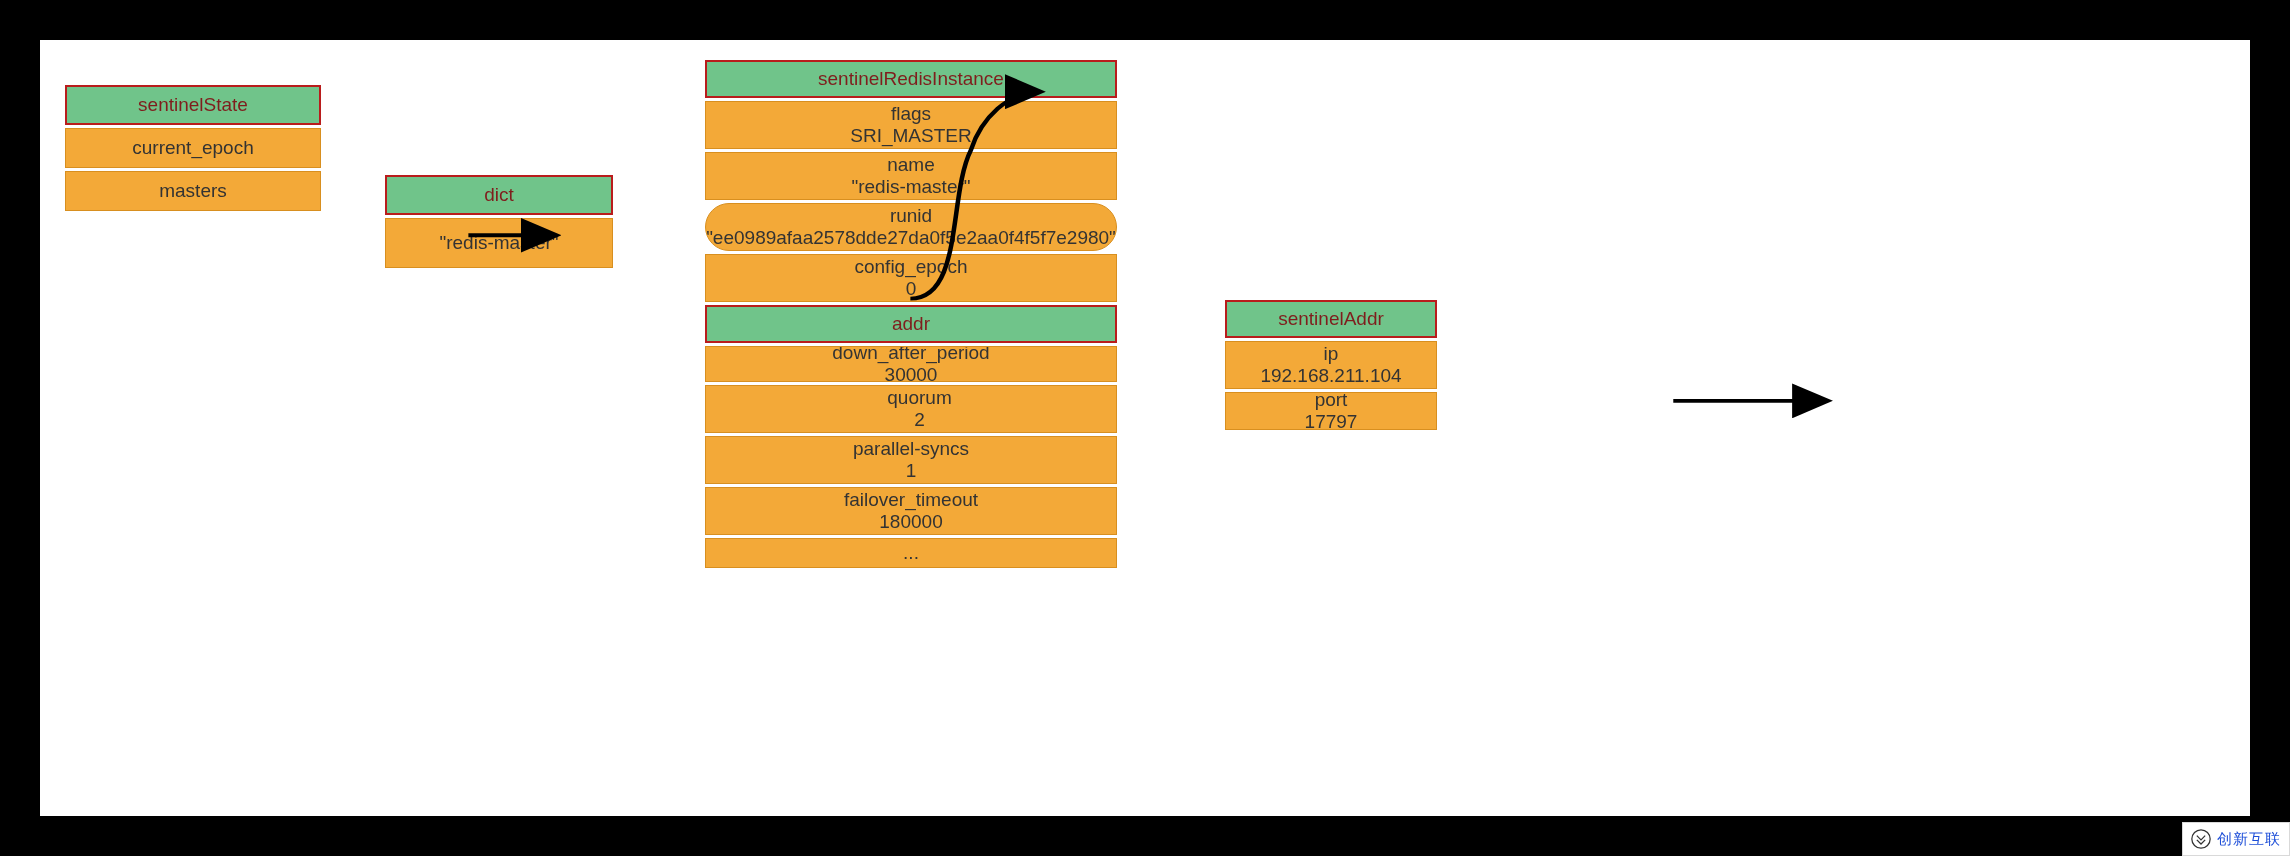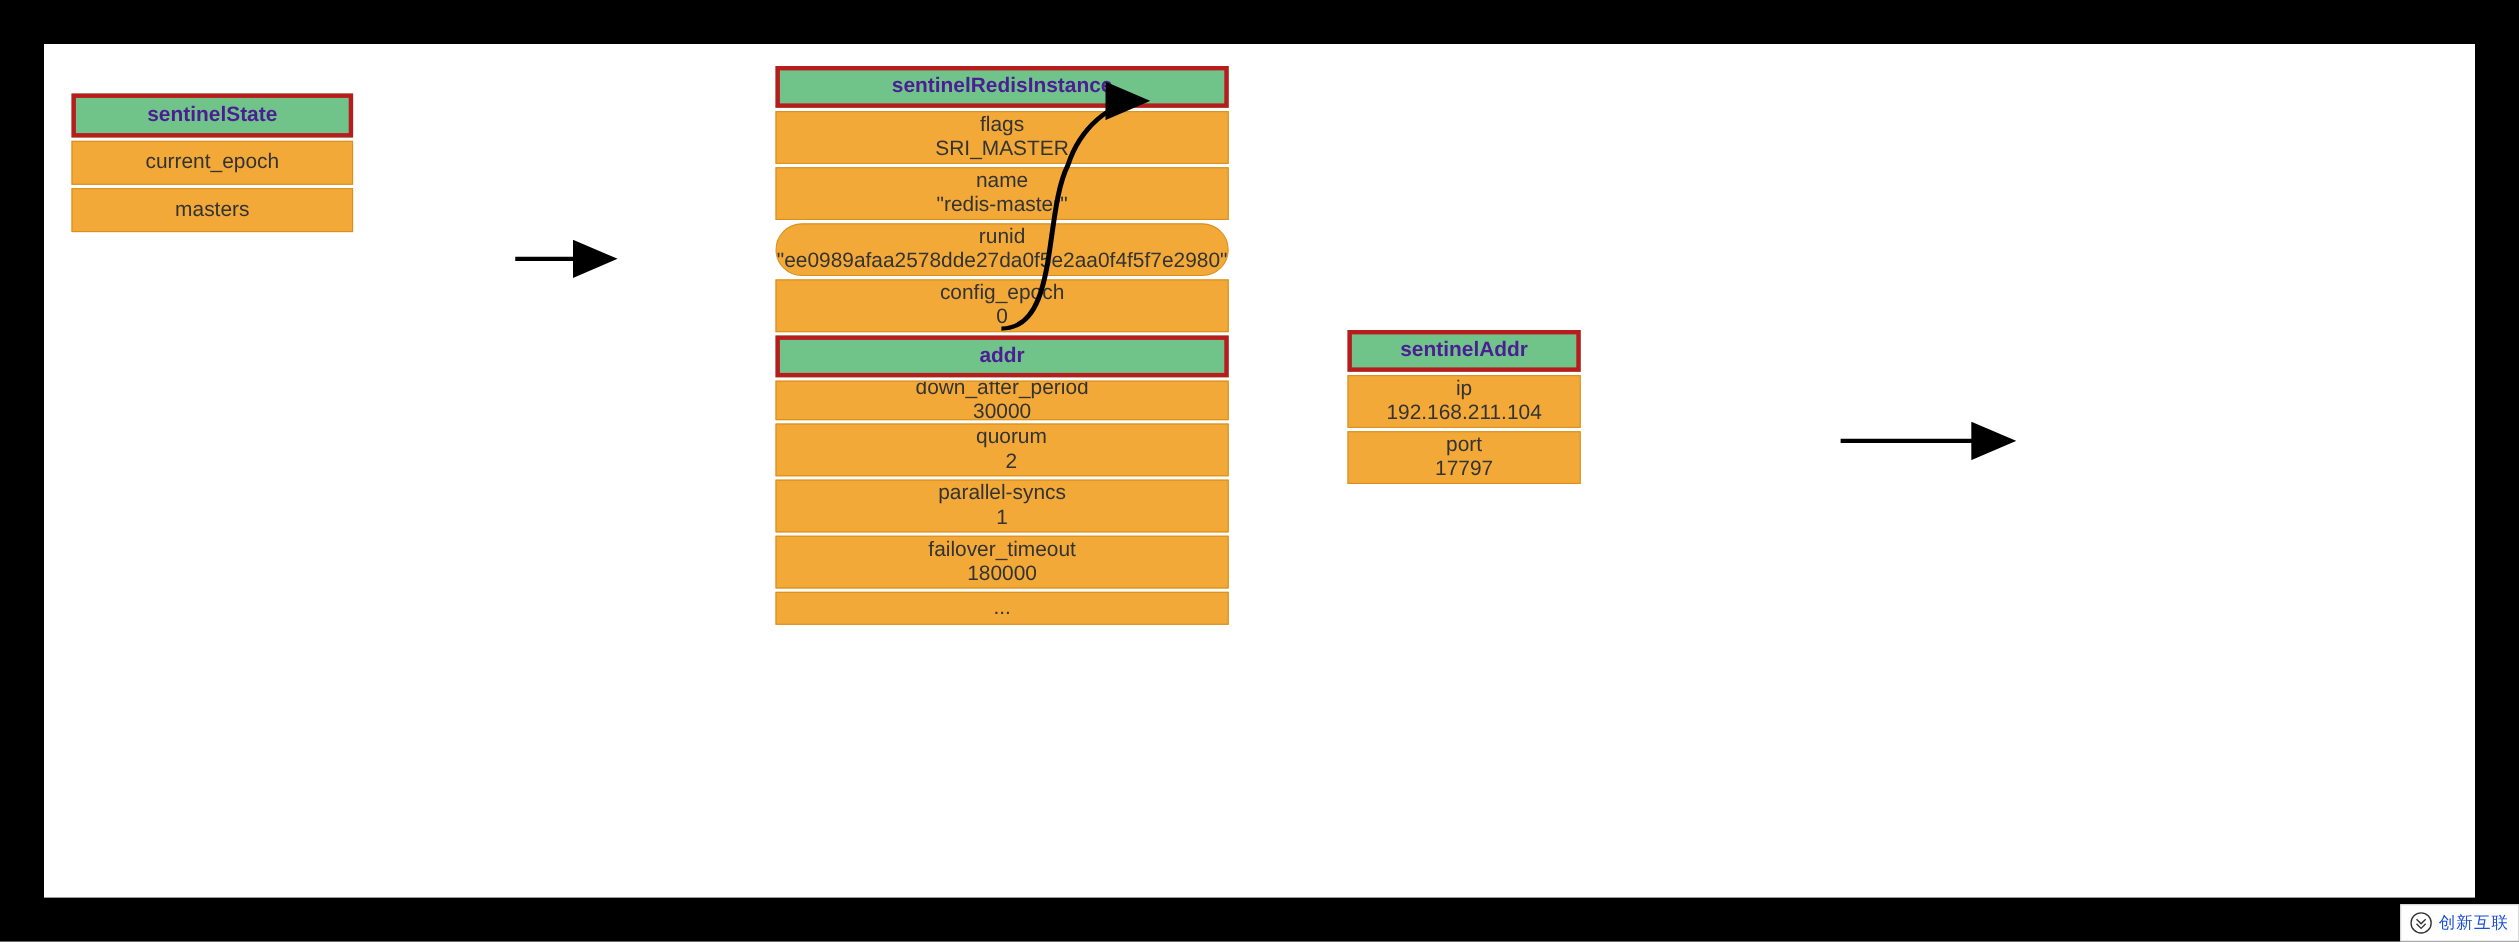--- a/index.html
+++ b/index.html
@@ -31,23 +31,23 @@
     text-align: center;
     display: flex;
     flex-direction: column;
     justify-content: center;
     align-items: center;
     line-height: 1.15;
     overflow: hidden;
   }
   .hdr {
     background: #70c48a;
-    border: 4px solid #b91c1c;
-    font-weight: 700;
-    color: #4c1d95;
+    border: 2px solid #b91c1c;
+    font-weight: 400;
+    color: #7f1d1d;
   }
   .row {
     background: #f3a938;
     border: 1px solid #d88f1f;
     color: #333;
   }
   .row + .row, .row + .hdr, .hdr + .row, .hdr + .hdr { margin-top: 3px; }
 
   .watermark {
     position: absolute;
@@ -80,20 +80,24 @@
 
 <div class="outer">
   <div class="canvas">
 
     <div class="tbl" style="left:25px; top:45px; width:256px;">
       <div class="cell hdr" style="height:40px;">sentinelState</div>
       <div class="cell row" style="height:40px;">current_epoch</div>
       <div class="cell row" style="height:40px;">masters</div>
     </div>
 
+    <div class="tbl" style="left:345px; top:135px; width:228px;">
+      <div class="cell hdr" style="height:40px;">dict</div>
+      <div class="cell row" style="height:50px;">"redis-master"</div>
+    </div>
 
     <div class="tbl" style="left:665px; top:20px; width:412px;">
       <div class="cell hdr" style="height:38px;">sentinelRedisInstance</div>
 
       <div class="cell row" style="height:48px;">
         <span>flags</span>
         <span>SRI_MASTER</span>
       </div>
       <div class="cell row" style="height:48px;">
         <span>name</span>
@@ -130,21 +134,21 @@
         <span>...</span>
       </div>
     </div>
 
     <div class="tbl" style="left:1185px; top:260px; width:212px;">
       <div class="cell hdr" style="height:38px;text-align:right;">sentinelAddr</div>
       <div class="cell row" style="height:48px;">
         <span>ip</span>
         <span>192.168.211.104</span>
       </div>
-      <div class="cell row" style="height:48px;">
+      <div class="cell row" style="height:38px;">
         <span>port</span>
         <span>17797</span>
       </div>
     </div>
 
     <svg class="arrows" viewBox="0 0 1460 600" preserveAspectRatio="none">
       <defs>
         <marker id="ah" viewBox="0 0 12 12" refX="10" refY="6" markerWidth="9" markerHeight="9" orient="auto">
           <path d="M0,0 L12,6 L0,12 Z" fill="#000"></path>
         </marker>

